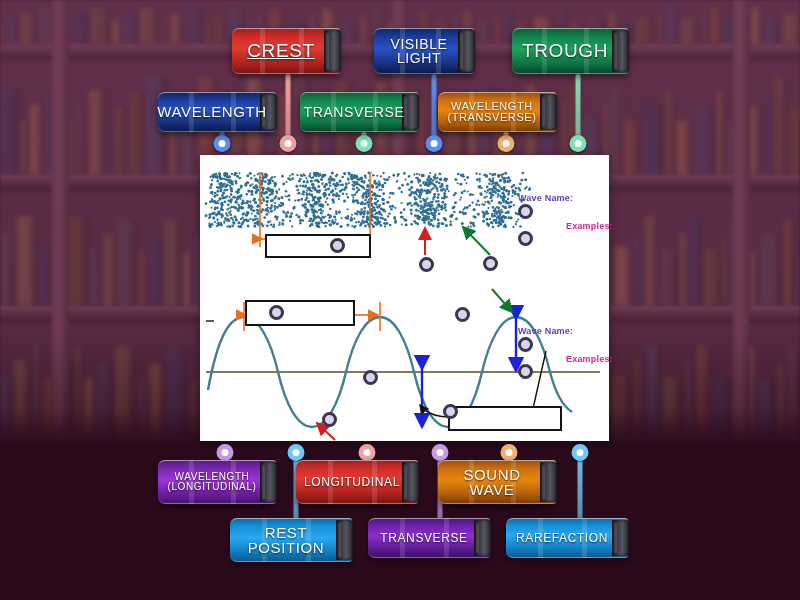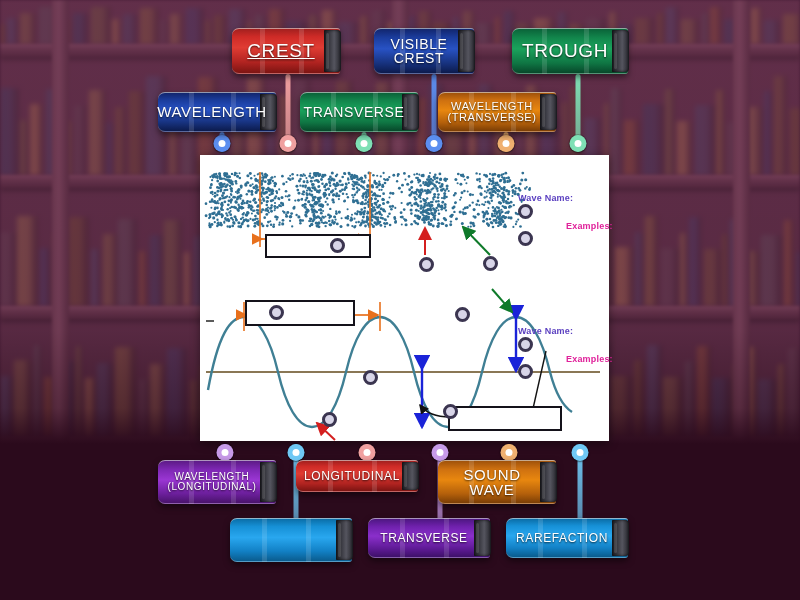--- a/index.html
+++ b/index.html
@@ -2006,21 +2006,21 @@
       <div class="band" style="left: 62%;"></div>
       <div class="pages"></div>
       <div class="txt" style="white-space: pre-line; text-decoration: underline;">CREST</div>
     </div>
     <div class="book b-blue" style="left: 374px; top: 28px; width: 100px; height: 46px; font-size: 14px;">
       <div class="spine"></div>
       <div class="band" style="left: 26%;"></div>
       <div class="band" style="left: 62%;"></div>
       <div class="pages"></div>
       <div class="txt" style="white-space: pre-line;">VISIBLE
-CREST</div>
+LIGHT</div>
     </div>
     <div class="book b-green" style="left: 512px; top: 28px; width: 116px; height: 46px; font-size: 19px;">
       <div class="spine"></div>
       <div class="band" style="left: 26%;"></div>
       <div class="band" style="left: 62%;"></div>
       <div class="pages"></div>
       <div class="txt" style="white-space: pre-line;">TROUGH</div>
     </div>
     <div class="book b-blue" style="left: 158px; top: 92px; width: 118px; height: 40px; font-size: 15px;">
       <div class="spine"></div>
@@ -2045,40 +2045,42 @@
 (TRANSVERSE)</div>
     </div>
     <div class="book b-purple" style="left: 158px; top: 460px; width: 118px; height: 44px; font-size: 10px;">
       <div class="spine"></div>
       <div class="band" style="left: 26%;"></div>
       <div class="band" style="left: 62%;"></div>
       <div class="pages"></div>
       <div class="txt" style="white-space: pre-line;">WAVELENGTH
 (LONGITUDINAL)</div>
     </div>
-    <div class="book b-red" style="left: 296px; top: 460px; width: 122px; height: 32px; font-size: 12px;">
+    <div class="book b-red" style="left: 296px; top: 460px; width: 122px; height: 44px; font-size: 12px;">
       <div class="spine"></div>
       <div class="band" style="left: 26%;"></div>
       <div class="band" style="left: 62%;"></div>
       <div class="pages"></div>
       <div class="txt" style="white-space: pre-line;">LONGITUDINAL</div>
     </div>
     <div class="book b-orange" style="left: 438px; top: 460px; width: 118px; height: 44px; font-size: 15px;">
       <div class="spine"></div>
       <div class="band" style="left: 26%;"></div>
       <div class="band" style="left: 62%;"></div>
       <div class="pages"></div>
       <div class="txt" style="white-space: pre-line;">SOUND
 WAVE</div>
     </div>
     <div class="book b-cyan" style="left: 230px; top: 518px; width: 122px; height: 44px; font-size: 15px;">
       <div class="spine"></div>
       <div class="band" style="left: 26%;"></div>
       <div class="band" style="left: 62%;"></div>
       <div class="pages"></div>
+      <div class="txt" style="white-space: pre-line;">REST
+POSITION</div>
     </div>
     <div class="book b-purple2" style="left: 368px; top: 518px; width: 122px; height: 40px; font-size: 12px;">
       <div class="spine"></div>
       <div class="band" style="left: 26%;"></div>
       <div class="band" style="left: 62%;"></div>
       <div class="pages"></div>
       <div class="txt" style="white-space: pre-line;">TRANSVERSE</div>
     </div>
     <div class="book b-cyan" style="left: 506px; top: 518px; width: 122px; height: 40px; font-size: 12px;">
       <div class="spine"></div>

